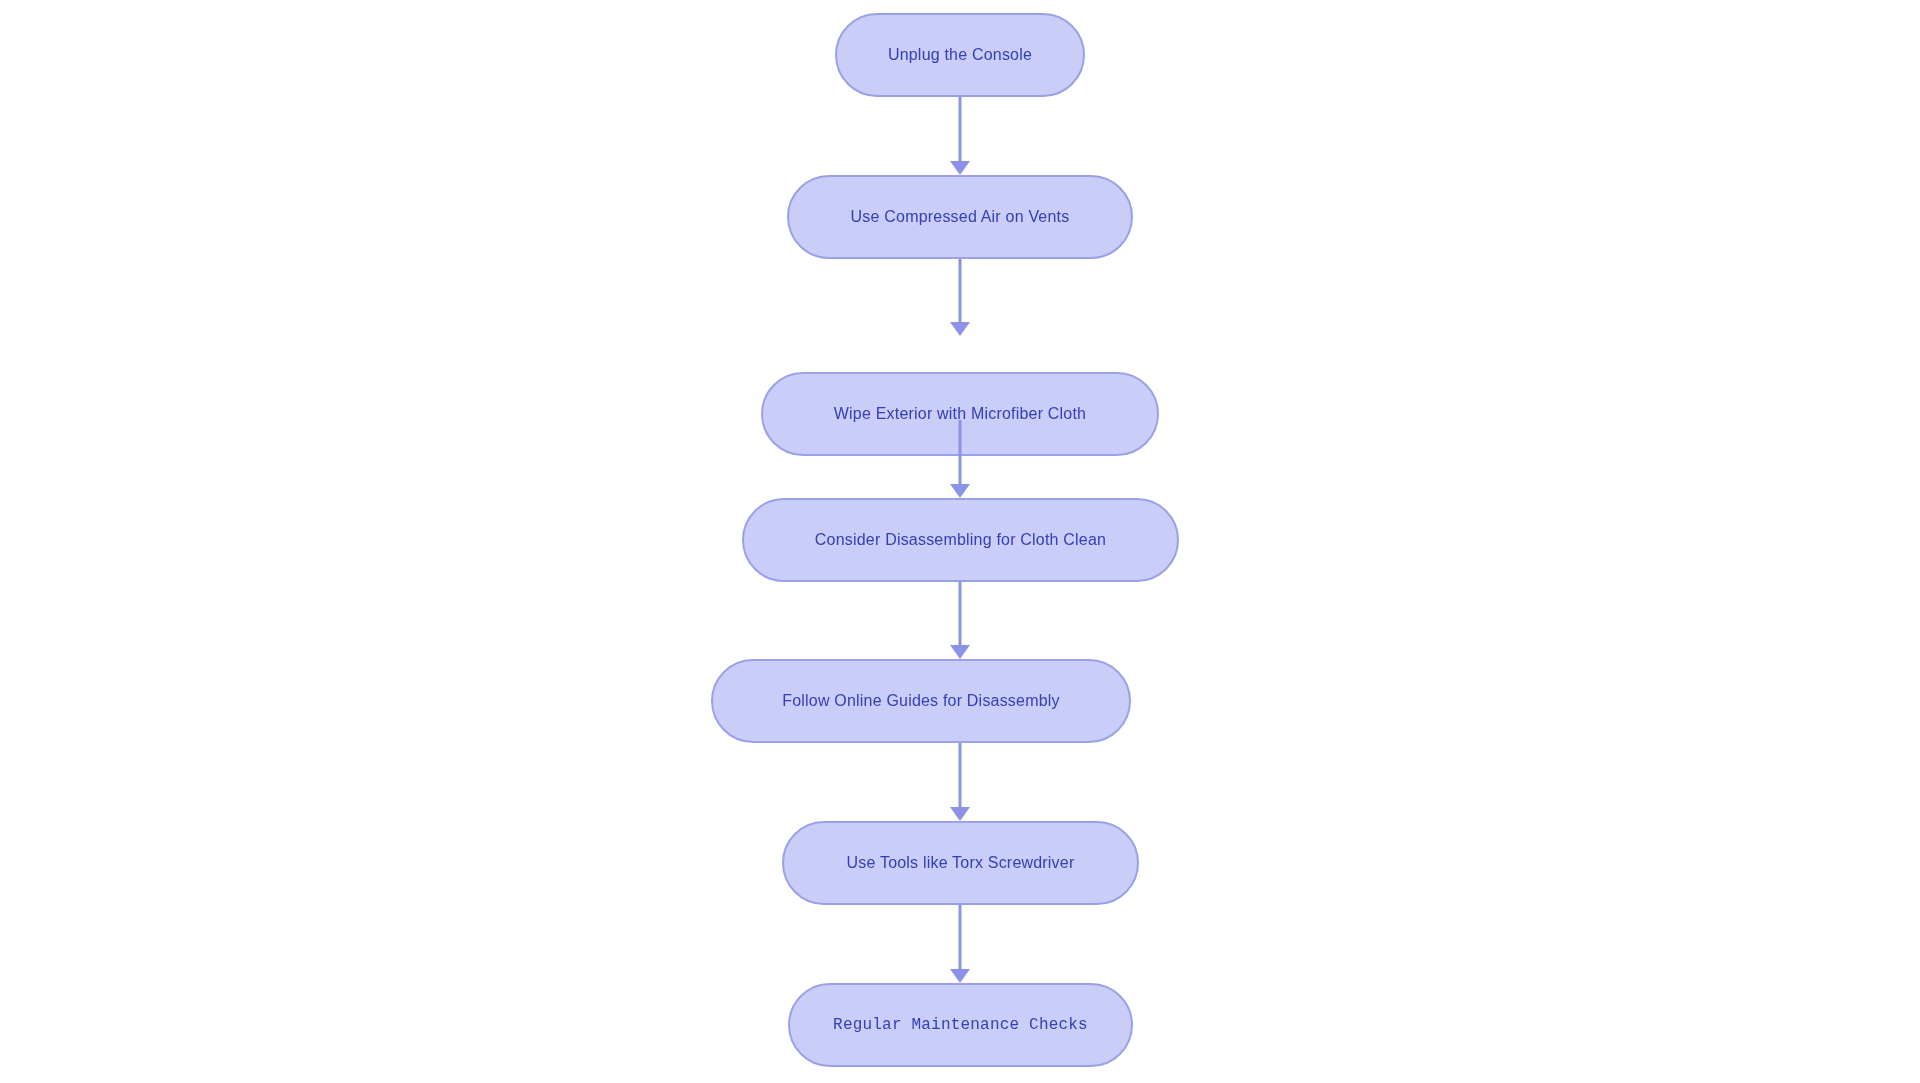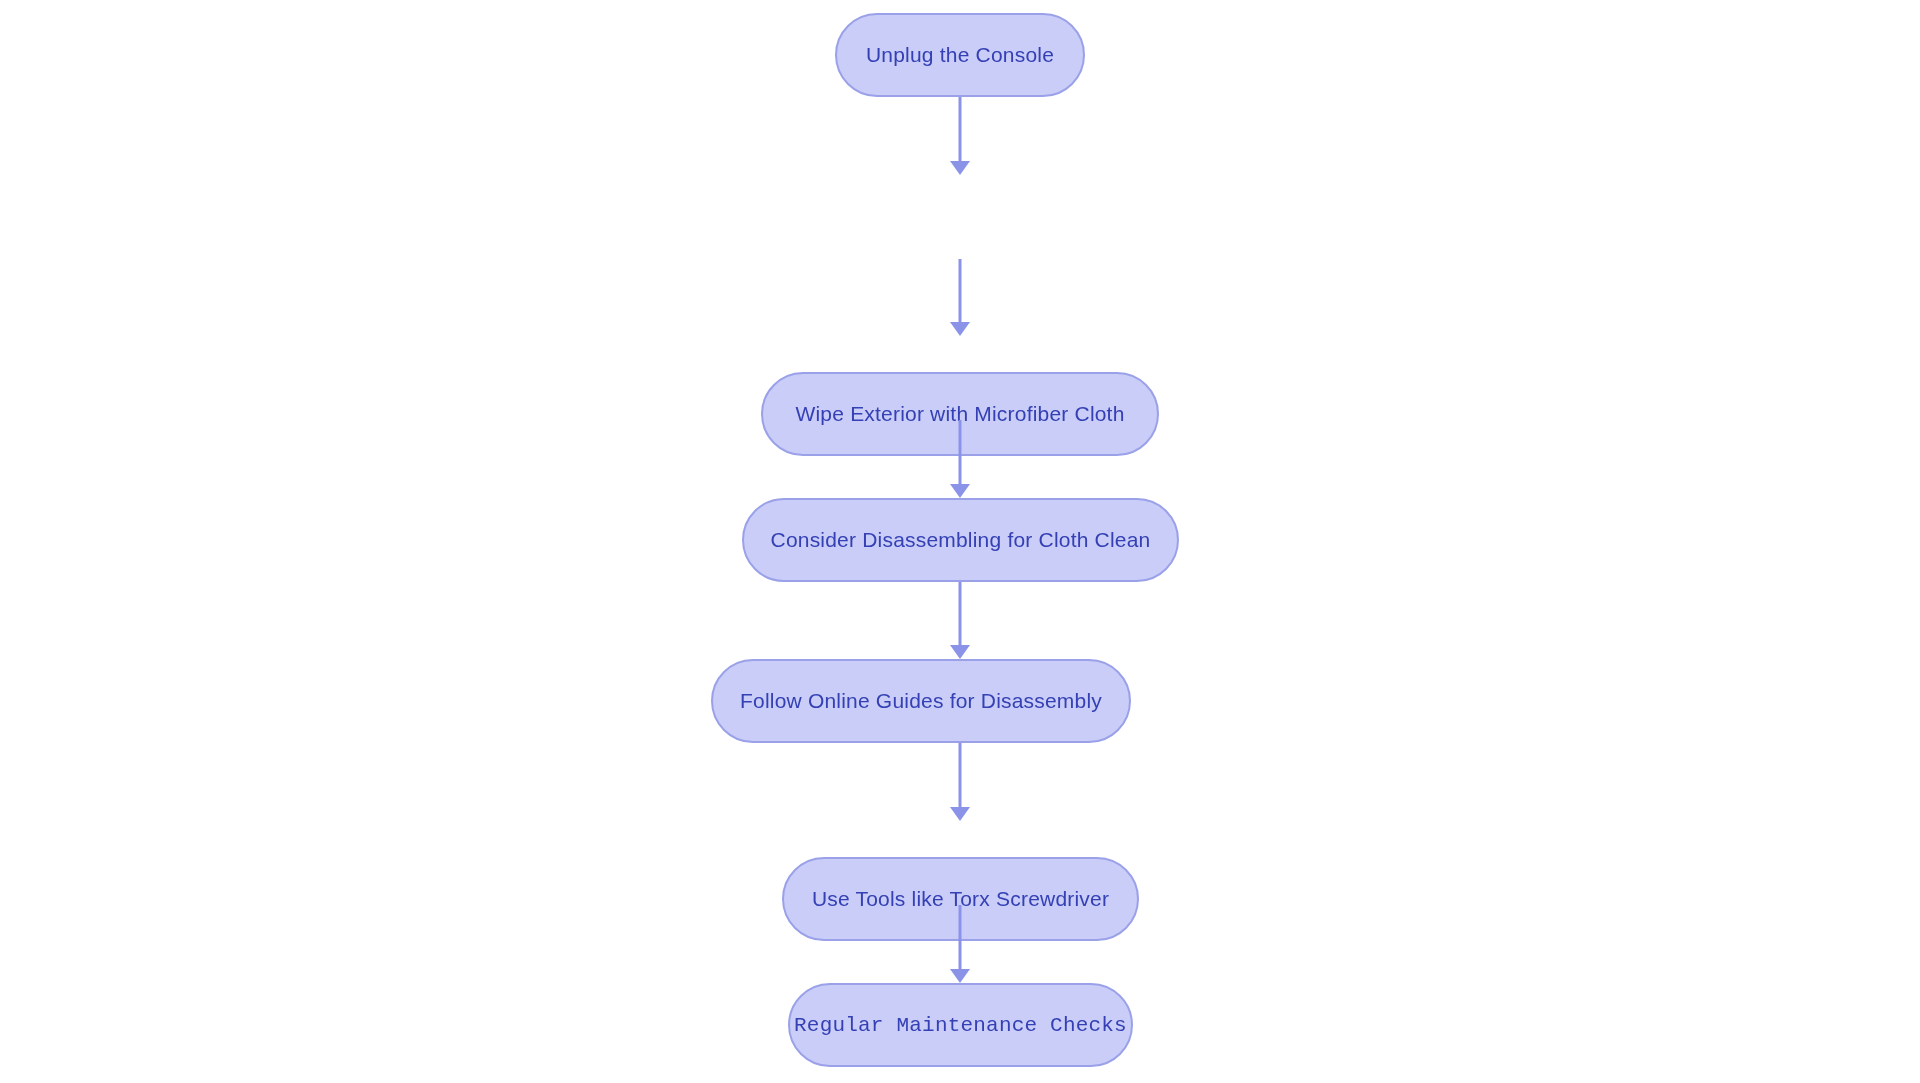--- a/index.html
+++ b/index.html
@@ -24,32 +24,32 @@
   .node {
     position: absolute;
     height: 84px;
     border-radius: 42px;
     background: var(--node-fill);
     border: 2px solid var(--node-border);
     display: flex;
     align-items: center;
     justify-content: center;
     color: var(--node-text);
-    font-size: 21px;
+    font-size: 16px;
     letter-spacing: 0.2px;
     white-space: nowrap;
   }
 
   
   .n1 { left: 835px; top: 13px;  width: 250px; }
   .n2 { left: 787px; top: 175px; width: 346px; }
   .n3 { left: 761px; top: 336px; width: 398px; margin-top: 36px; }
   .n4 { left: 742px; top: 498px; width: 437px; }
   .n5 { left: 711px; top: 659px; width: 420px; }
-  .n6 { left: 782px; top: 821px; width: 357px; margin-top: 36px; }
+  .n6 { left: 782px; top: 821px; width: 357px; }
   .n7 { left: 788px; top: 983px; width: 345px; font-family: Liberation Mono, monospace; }
 
   .arrow {
     position: absolute;
     width: 20px;
     left: 950px;
   }
   .a1 { top: 97px;  height: 78px; }
   .a2 { top: 259px; height: 77px; }
   .a3 { top: 420px; height: 78px; }
@@ -85,20 +85,23 @@
 
   <div class="node n1">
     <span>Unplug the Console</span>
   </div>
 
   <div class="arrow a1">
     <div class="stem"></div>
     <div class="head"></div>
   </div>
 
+  <div class="node n2">
+    <span>Use Compressed Air on Vents</span>
+  </div>
 
   <div class="arrow a2">
     <div class="stem"></div>
     <div class="head"></div>
   </div>
 
   <div class="node n3">
     <span>Wipe Exterior with Microfiber Cloth</span>
   </div>
 

